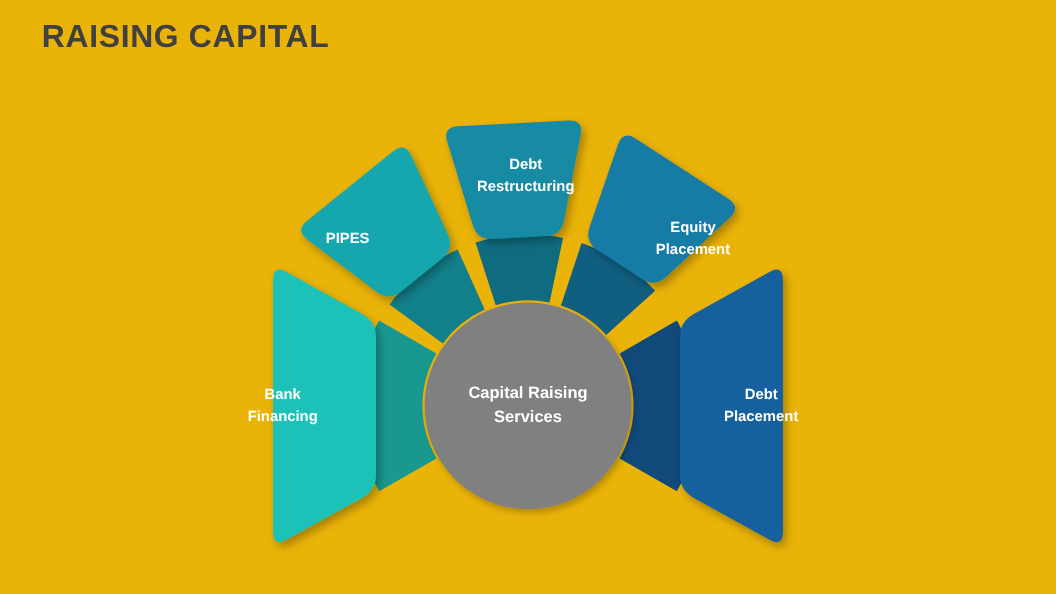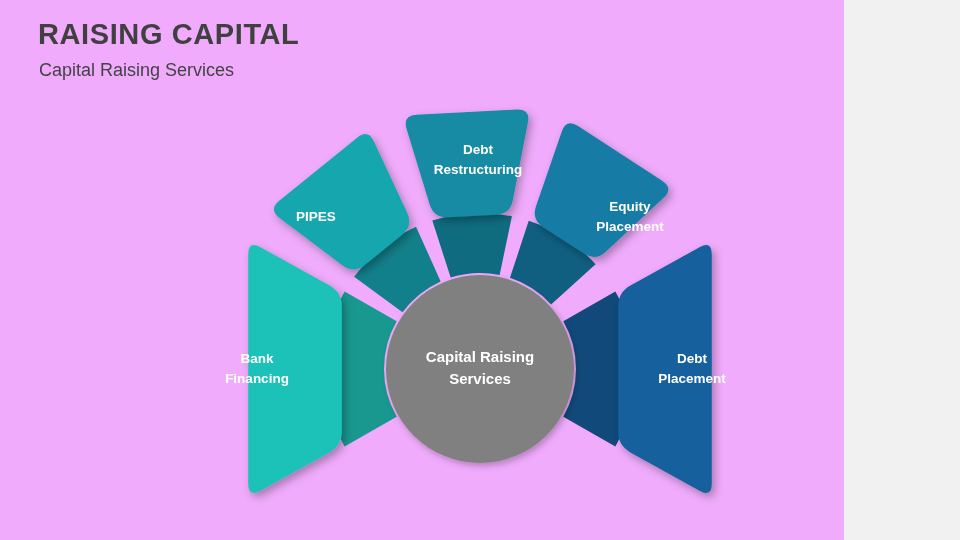--- a/index.html
+++ b/index.html
@@ -10,23 +10,23 @@
     width: 960px;
     height: 540px;
     background: #f1f1f1;
     font-family: "Liberation Sans", sans-serif;
     overflow: hidden;
     position: relative;
   }
   #slide {
     position: absolute;
     left: 0; top: 0;
-    width: 844px;
+    width: 960px;
     height: 540px;
-    background: #f0abfc;
+    background: #eab308;
   }
   #page-title {
     position: absolute;
     left: 38px;
     top: 18px;
     font-size: 29px;
     font-weight: bold;
     letter-spacing: 0.6px;
     color: #404040;
     white-space: nowrap;
@@ -70,21 +70,20 @@
     font-weight: bold;
   }
 </style>
 </head>
 <body style="background: rgb(241, 241, 241);">
 
 <div id="slide">
 
   <div id="page-title" style="color: rgb(64, 64, 64);">RAISING CAPITAL</div>
 
-  <div id="page-subtitle" style="color: rgb(67, 67, 67);">Capital Raising Services</div>
 
   <div id="diagram-wrap">
     <svg class="fan" viewBox="0 0 960 540" xmlns="http://www.w3.org/2000/svg">
       <defs>
         <filter id="petalShadow" x="-30%" y="-30%" width="170%" height="170%">
           <feDropShadow dx="3" dy="4" stdDeviation="4" flood-color="#000000" flood-opacity="0.30"></feDropShadow>
         </filter>
         <filter id="hubShadow" x="-30%" y="-30%" width="170%" height="170%">
           <feDropShadow dx="2" dy="3" stdDeviation="3" flood-color="#000000" flood-opacity="0.25"></feDropShadow>
         </filter>

